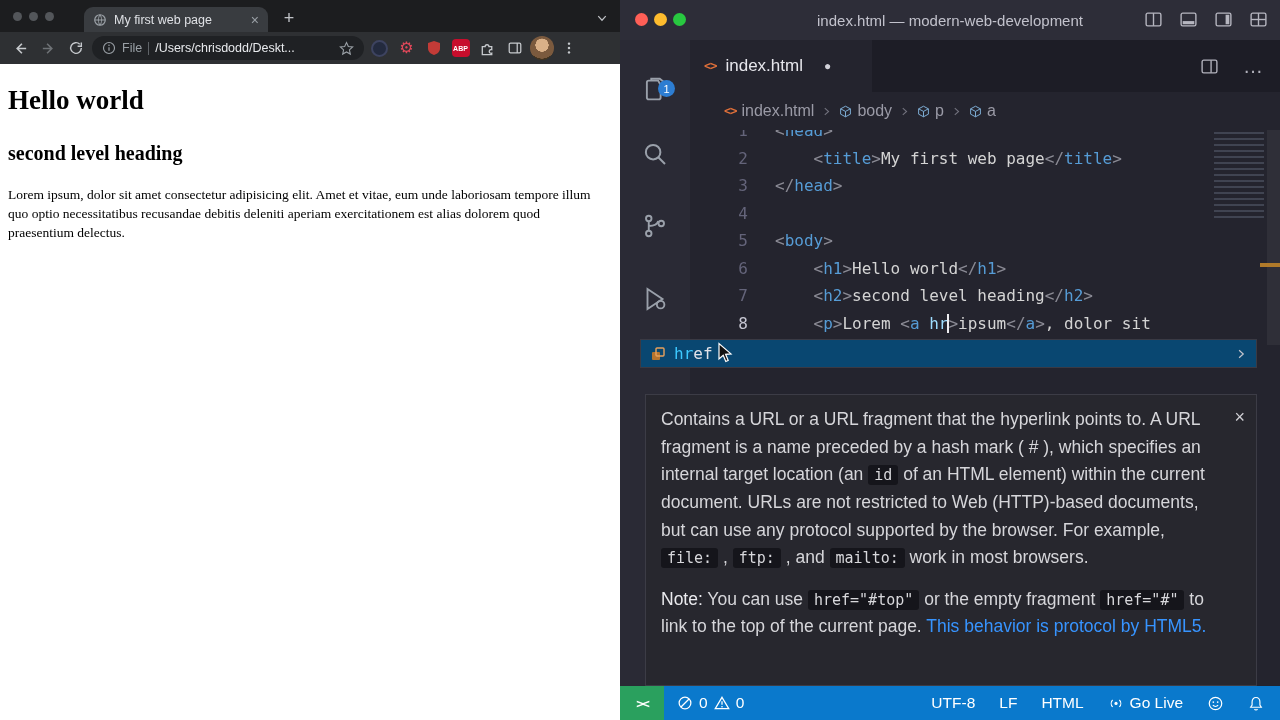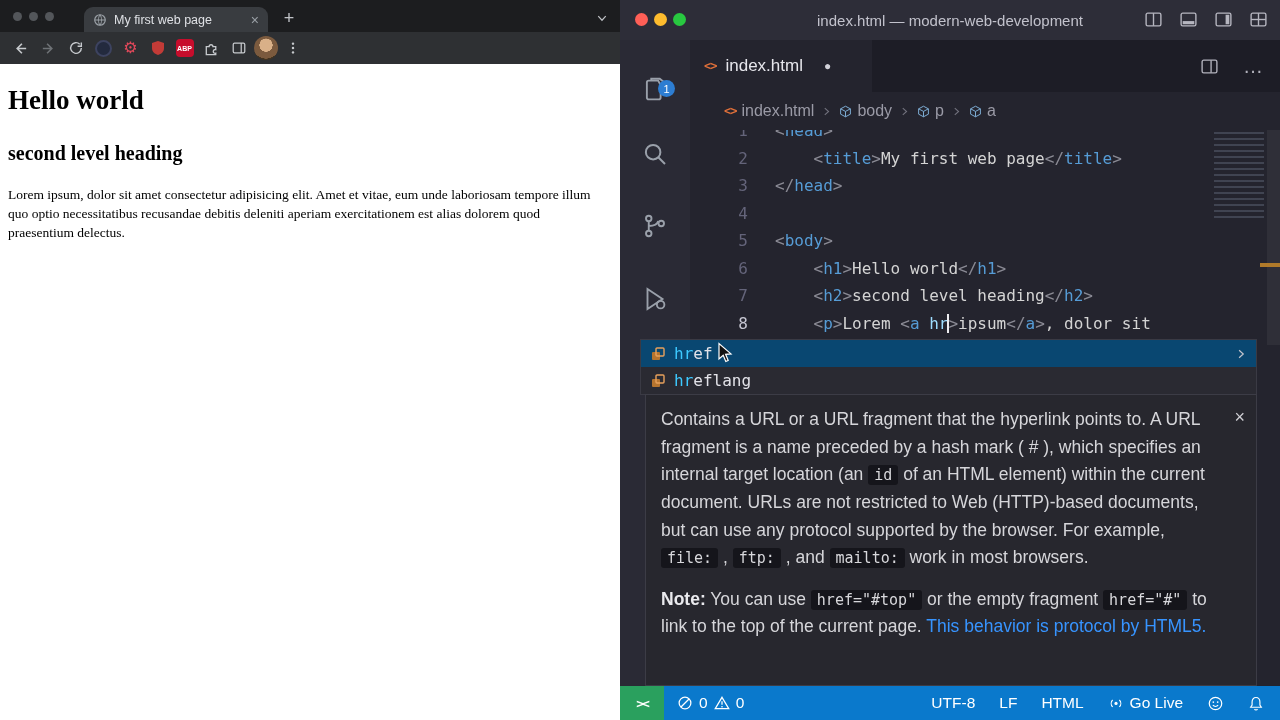--- a/index.html
+++ b/index.html
@@ -89,21 +89,21 @@
   .suggest-item.selected { background:#094771; }
   .sg-match { color:#3dc9ff; } .sg-rest { color:#e2e2e8;margin-top:10px; }
   .sg-chevron { margin-left:auto; color:#c5c5cd; display:flex; }
 
   .docs { position:absolute; left:25px; top:394px; width:612px; height:292px; background:#27272e;
           border:1px solid #3c3c46; padding:11px 30px 0 15px; color:#d6d6da; font-size:17.5px;
           line-height:1.58; overflow:hidden; z-index:5; }
   .docs-close { position:absolute; top:13px; right:11px; color:#cfcfd4; font-size:18px; line-height:18px; }
   .seg-code { font-family:"DejaVu Sans Mono", monospace; font-size:15px; background:#15151b;
               padding:1px 6px; border-radius:3px; color:#d8d8dc; }
-  .seg-bold { font-weight:bold; color:#eaeaee; }
+  .seg-bold { font-weight:normal; color:#eaeaee; }
   .seg-link { color:#3794ff; }
   #docs-note { margin-top:14px; }
 
   .vstatus { position:absolute; left:0; right:0; bottom:0; height:34px; background:#0a79cc; display:flex;
              align-items:center; color:#fff; font-size:15.5px; z-index:6; }
   .remote { width:44px; height:34px; background:#2aa05e; display:flex; align-items:center; justify-content:center;
             font-family:"DejaVu Sans Mono", monospace; font-weight:bold; font-size:13px; letter-spacing:-2px; }
   .probs { display:flex; align-items:center; gap:6px; padding-left:13px; }
   .vstatus-right { margin-left:auto; display:flex; align-items:center; gap:24px; padding-right:16px; }
   .golive { display:flex; align-items:center; gap:6px; }
@@ -144,20 +144,35 @@
       <span class="navbtn dim">
         <svg width="17" height="17" viewBox="0 0 18 18">
             <path d="M7.5 4l5 5-5 5M12.5 9H3" fill="none" stroke="currentColor" stroke-width="1.7"></path>
           </svg>
         </span>
       <span class="navbtn">
         <svg width="16" height="16" viewBox="0 0 18 18">
             <path d="M15 9a6 6 0 1 1-1.8-4.3M15 2.8V7h-4.2" fill="none" stroke="currentColor" stroke-width="1.6"></path>
           </svg>
         </span>
+      <div class="omnibox">
+        <svg width="14" height="14" viewBox="0 0 16 16">
+            <circle cx="8" cy="8" r="6.3" fill="none" stroke="#9aa0a6" stroke-width="1.3"></circle>
+            <line x1="8" y1="7" x2="8" y2="11.2" stroke="#9aa0a6" stroke-width="1.4"></line>
+            <circle cx="8" cy="4.8" r=".9" fill="#9aa0a6"></circle>
+          </svg>
+        <span class="scheme">File</span>
+        <span class="obx-div"></span>
+        <span class="path">/Users/chrisdodd/Deskt...</span>
+        <span class="obx-star">
+          <svg width="15" height="15" viewBox="0 0 18 18">
+              <path d="M9 1.8l2.2 4.7 5.2.6-3.9 3.5 1.1 5.1L9 13.1l-4.6 2.6 1.1-5.1L1.6 7.1l5.2-.6z" fill="none" stroke="currentColor" stroke-width="1.3"></path>
+            </svg>
+          </span>
+      </div>
       <span class="ext">
           <span class="ext-circle"></span>
         </span>
       <span class="ext gear">⚙</span>
       <span class="ext">
         <svg width="16" height="16" viewBox="0 0 16 16">
             <path d="M8 1l6 2v5c0 4-3 6-6 7-3-1-6-3-6-7V3z" fill="#c23b37"></path>
           </svg>
         </span>
       <span class="ext">
@@ -345,27 +360,20 @@
             <rect x="2" y="6" width="8" height="8" rx="1" fill="#b5742f"></rect>
             <rect x="6" y="2" width="8" height="8" rx="1" fill="none" stroke="#e8a15c" stroke-width="1.4"></rect>
           </svg>
           <span><span class="sg-match">hr</span><span class="sg-rest">ef</span></span>
           <span class="sg-chevron">
             <svg width="12" height="12" viewBox="0 0 16 16">
               <polyline points="5.5,3 11,8 5.5,13" fill="none" stroke="currentColor" stroke-width="1.6"></polyline>
             </svg>
           </span>
         </div>
-        <div class="suggest-item">
-          <svg width="16" height="16" viewBox="0 0 16 16">
-            <rect x="2" y="6" width="8" height="8" rx="1" fill="#b5742f"></rect>
-            <rect x="6" y="2" width="8" height="8" rx="1" fill="none" stroke="#e8a15c" stroke-width="1.4"></rect>
-          </svg>
-          <span><span class="sg-match">hr</span><span class="sg-rest">eflang</span></span>
-        </div>
       </div>
 
     <svg class="mcursor" width="17" height="22" viewBox="0 0 17 22">
       <path d="M2 1.5 L2 17 L6.2 13.2 L8.8 19.5 L11.2 18.4 L8.6 12.3 L14 11.9 Z" fill="#111" stroke="#fff" stroke-width="1.2"></path>
     </svg>
 
     <div class="docs">
       <span class="docs-close">×</span>
       <p id="docs-body"><span class="seg-text">Contains a URL or a URL fragment that the hyperlink points to. A URL fragment is a name preceded by a hash mark ( # ), which specifies an internal target location (an </span><span class="seg-code">id</span><span class="seg-text"> of an HTML element) within the current document. URLs are not restricted to Web (HTTP)-based documents, but can use any protocol supported by the browser. For example, </span><span class="seg-code">file:</span><span class="seg-text"> , </span><span class="seg-code">ftp:</span><span class="seg-text"> , and </span><span class="seg-code">mailto:</span><span class="seg-text"> work in most browsers.</span></p>
       <p id="docs-note"><span class="seg-bold">Note:</span><span class="seg-text"> You can use </span><span class="seg-code">href="#top"</span><span class="seg-text"> or the empty fragment </span><span class="seg-code">href="#"</span><span class="seg-text"> to link to the top of the current page. </span><span class="seg-link">This behavior is protocol by HTML5.</span></p>

